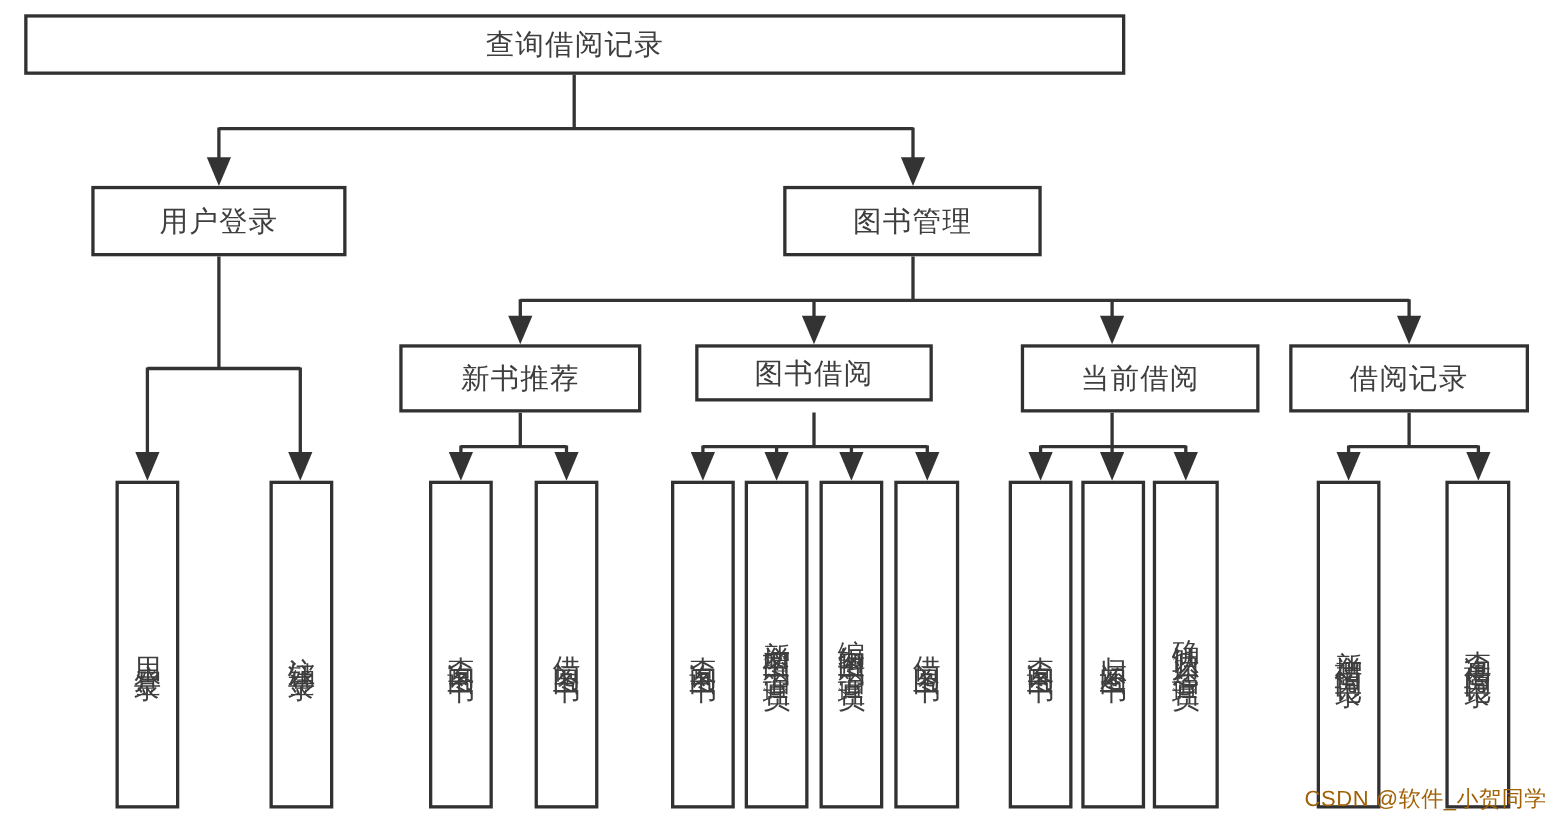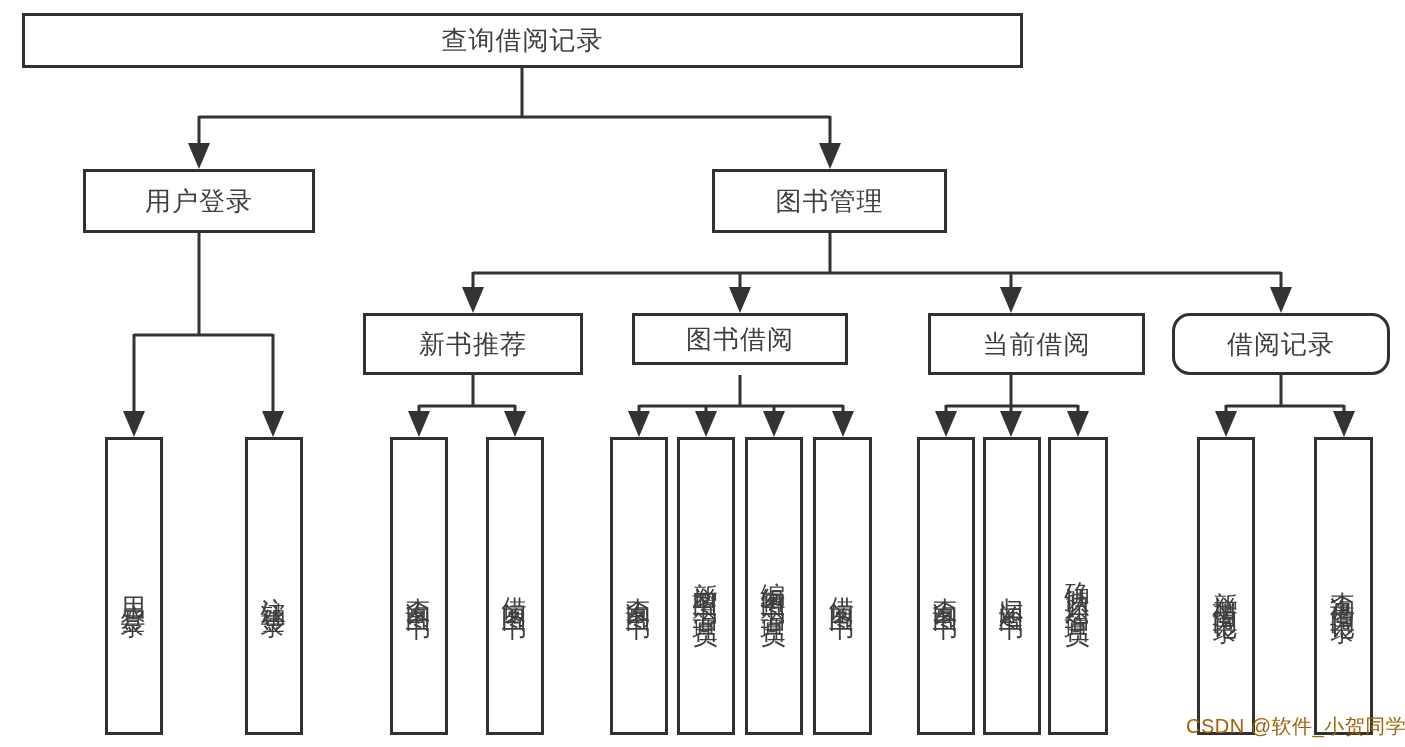--- a/index.html
+++ b/index.html
@@ -112,21 +112,21 @@
 
   <div class="node h" style="left:363px; top:313px; width:220px; height:62px;font-family:Liberation Serif, serif;">
     <span class="label">新书推荐</span>
   </div>
   <div class="node h" style="left:632px; top:313px; width:216px; height:52px;">
     <span class="label">图书借阅</span>
   </div>
   <div class="node h" style="left:903px; top:313px; width:217px; height:62px;margin-left:25px;">
     <span class="label">当前借阅</span>
   </div>
-  <div class="node h" style="left:1172px; top:313px; width:218px; height:62px;border-radius:18px;">
+  <div class="node h" style="left:1172px; top:313px; width:218px; height:62px;">
     <span class="label">借阅记录</span>
   </div>
 
   <div class="node v" style="left:105px; top:437px; width:58px; height:298px;">
     <span class="label">用户登录</span>
   </div>
   <div class="node v" style="left:245px; top:437px; width:58px; height:298px;">
     <span class="label">注销登录</span>
   </div>
 

